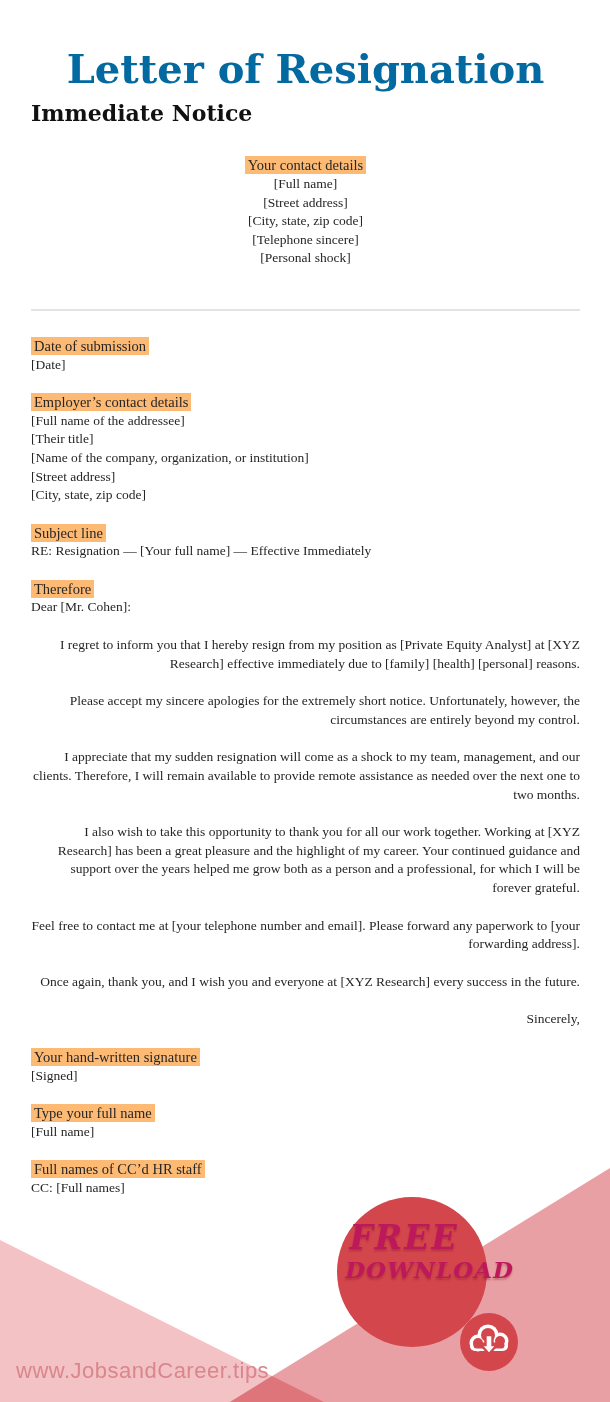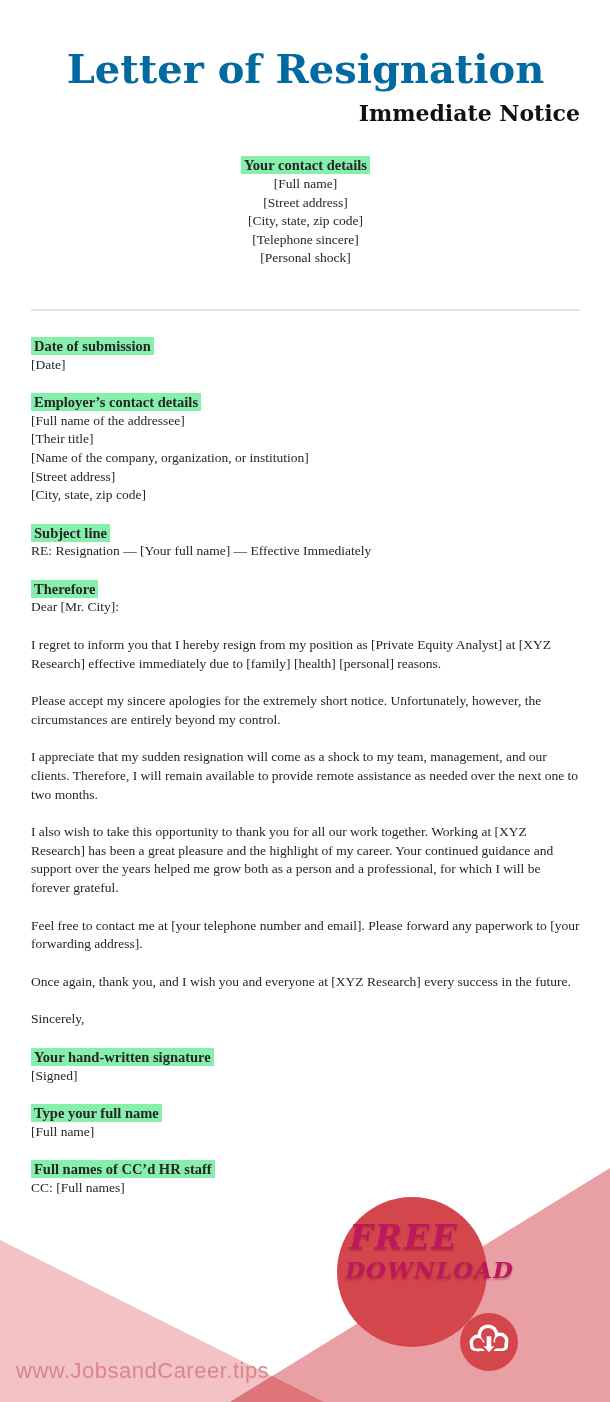--- a/index.html
+++ b/index.html
@@ -9,28 +9,28 @@
     font-family:"Liberation Serif", serif; color:#262626;
   }
   .letter { position:relative; z-index:2; padding:46px 30px 0 31px; }
   h1.title {
     font-family:"DejaVu Serif", serif; font-weight:bold;
     font-size:40px; line-height:1.15; text-align:center; color:#0369a1;
     letter-spacing:0px;
   }
   h2.subtitle {
     font-family:"DejaVu Serif", serif; font-weight:bold;
-    font-size:22px; line-height:1.2; text-align:right; color:#111; margin-top:8px;
+    font-size:22px; line-height:1.2; text-align:left; color:#111; margin-top:8px;
   }
   .contact-block { margin-top:30px; text-align:center; }
   .sec-head { font-size:14.5px; line-height:18.6px; }
-  .hl { background:#86efac; font-weight:bold; padding:1px 3px; }
+  .hl { background:#fdba74; font-weight:normal; padding:1px 3px; }
   .line, .para { font-size:13.5px; line-height:18.6px; }
   .sec { margin-bottom:19px; }
-  .para { margin-bottom:19px; max-width:558px; }
+  .para { margin-bottom:19px; max-width:558px;text-align:right; }
   hr.divider { border:none; border-top:2px solid #e3e3e3; margin:41px 0 26px 0; }
   .body-col { max-width:558px; }
 
   
   .decor-svg { position:absolute; left:0; top:1150px; z-index:1; display:block; }
   .badge-text {
     position:absolute; z-index:3; left:294px; top:1221px; width:220px;
     text-align:center; color:#be185d; font-family:"DejaVu Serif", serif;
     font-weight:bold; cursor:pointer;
     text-shadow:0 2px 2px rgba(120,20,25,0.35);
@@ -79,21 +79,21 @@
       <div class="line">[City, state, zip code]</div>
     </div>
 
     <div class="sec">
       <div class="sec-head"><span class="hl">Subject line</span></div>
       <div class="line">RE: Resignation — [Your full name] — Effective Immediately</div>
     </div>
 
     <div class="sec">
       <div class="sec-head"><span class="hl">Therefore</span></div>
-      <div class="line">Dear [Mr. City]:</div>
+      <div class="line">Dear [Mr. Cohen]:</div>
     </div>
 
     <p class="para">I regret to inform you that I hereby resign from my position as [Private Equity Analyst] at [XYZ Research] effective immediately due to [family] [health] [personal] reasons.</p>
     <p class="para">Please accept my sincere apologies for the extremely short notice. Unfortunately, however, the circumstances are entirely beyond my control.</p>
     <p class="para">I appreciate that my sudden resignation will come as a shock to my team, management, and our clients. Therefore, I will remain available to provide remote assistance as needed over the next one to two months.</p>
     <p class="para">I also wish to take this opportunity to thank you for all our work together. Working at [XYZ Research] has been a great pleasure and the highlight of my career. Your continued guidance and support over the years helped me grow both as a person and a professional, for which I will be forever grateful.</p>
     <p class="para">Feel free to contact me at [your telephone number and email]. Please forward any paperwork to [your forwarding address].</p>
     <p class="para">Once again, thank you, and I wish you and everyone at [XYZ Research] every success in the future.</p>
 
     <p class="para">Sincerely,</p>

